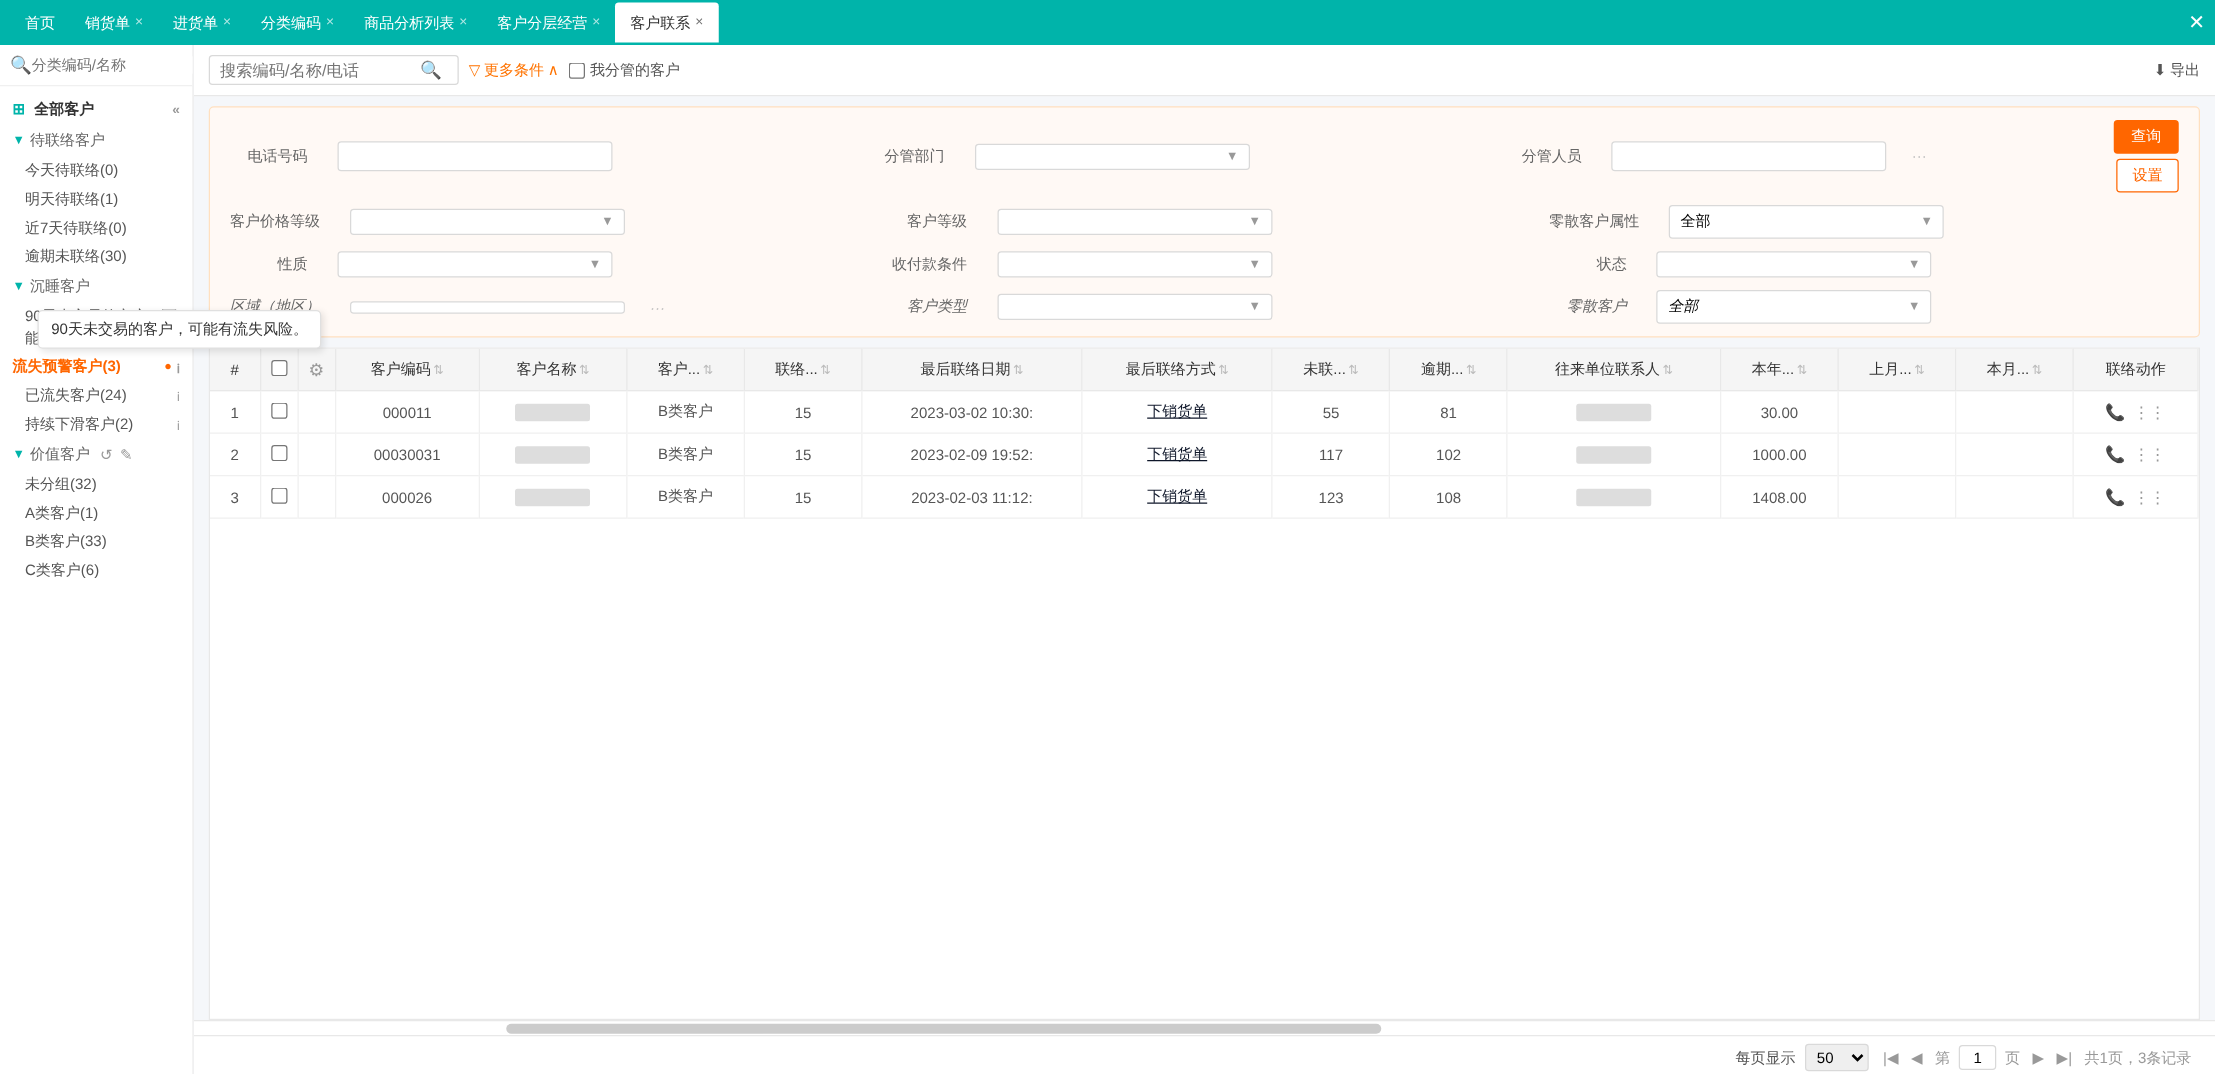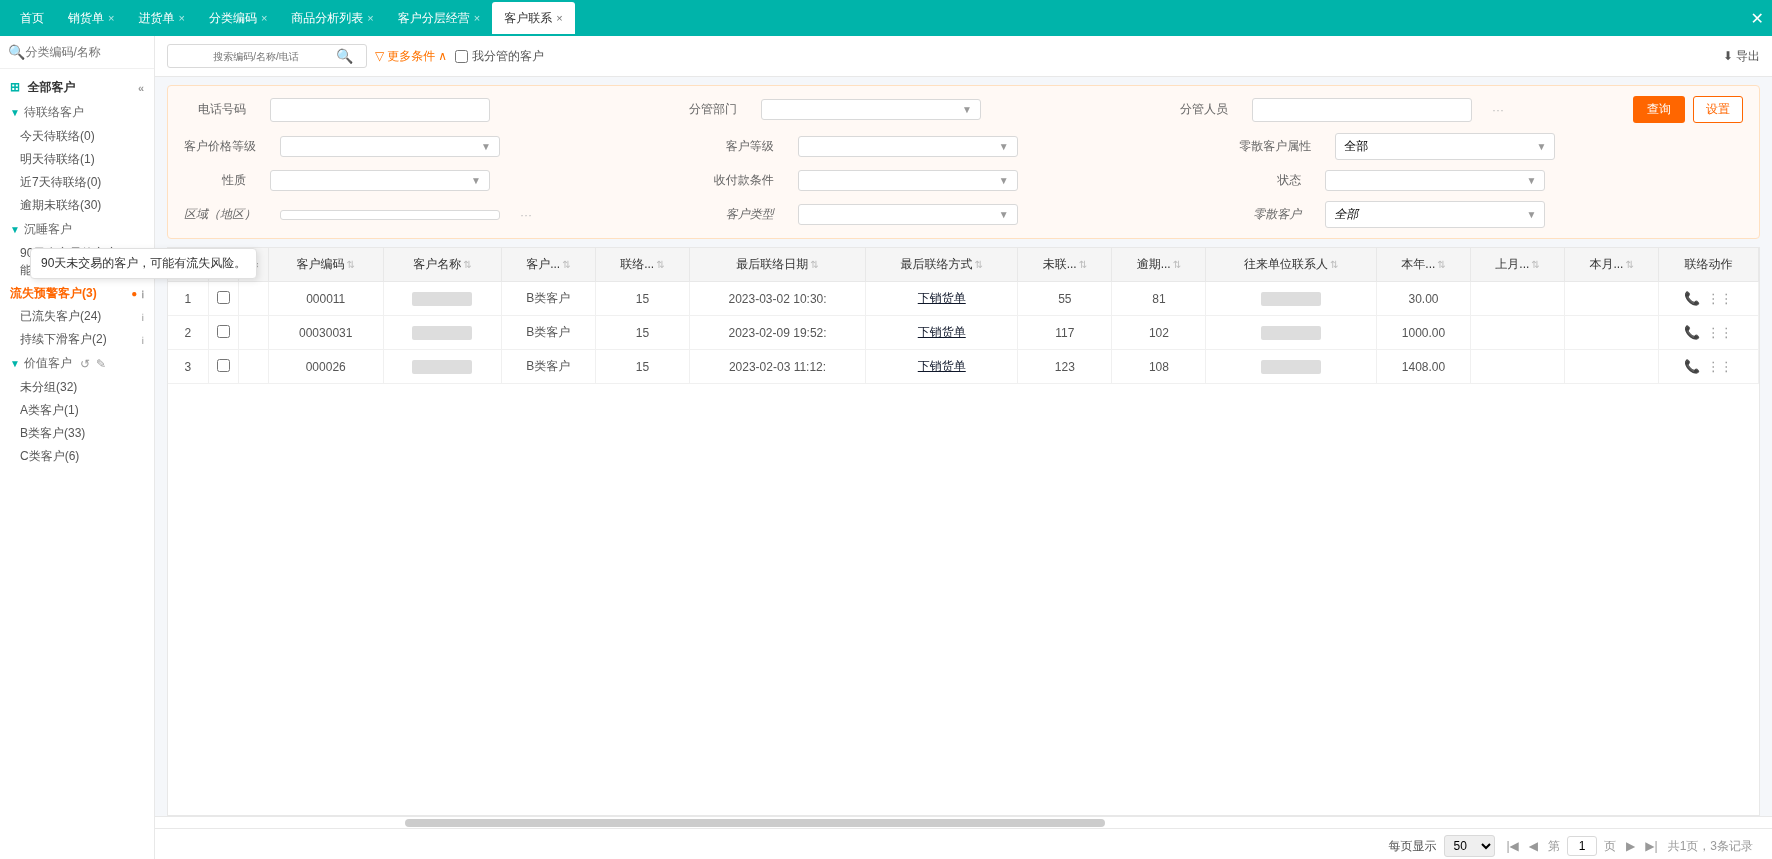--- a/index.html
+++ b/index.html
@@ -170,24 +170,23 @@
       display: flex;
       align-items: center;
       border: 1px solid #d9d9d9;
       border-radius: 3px;
       padding: 3px 8px;
       width: 200px;
     }
     .search-input-wrap input {
       border: none;
       outline: none;
-      font-size: 10px;
+      font-size: 13px;
       color: #999;
       width: 160px;
-      text-align: center;
     }
     .search-btn-icon {
       color: #ff7300;
       font-size: 14px;
       cursor: pointer;
     }
     .filter-btn {
       display: flex;
       align-items: center;
       gap: 3px;
@@ -560,21 +559,21 @@
             <span></span>
             <span class="arrow">▼</span>
           </div>
         </div>
         <div class="filter-row-divider"></div>
         <div class="filter-item">
           <span class="filter-label">分管人员</span>
           <input class="filter-input" type="text" value="" style="min-width: 200px;">
           <span class="filter-dots">···</span>
         </div>
-        <div style="margin-left:auto; display:flex; flex-direction:row; gap:4px;">
+        <div style="margin-left:auto; display:flex; flex-direction:column; gap:4px;">
           <button class="btn-query">查询</button>
           <button class="btn-settings">设置</button>
         </div>
       </div>
 
       <div class="filter-row">
         <div class="filter-item">
           <span class="filter-label">客户价格等级</span>
           <div class="filter-select" style="min-width:220px;">
             <span></span>

